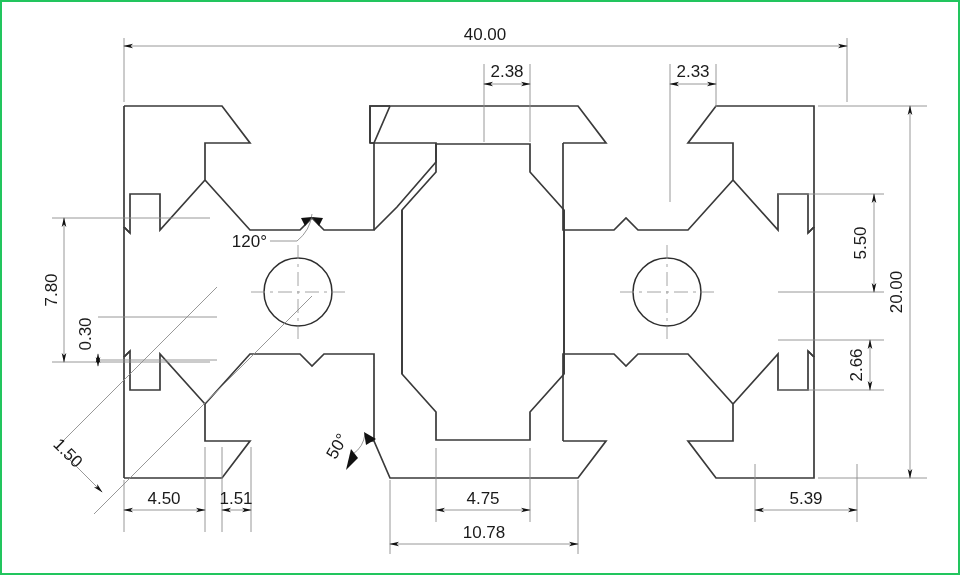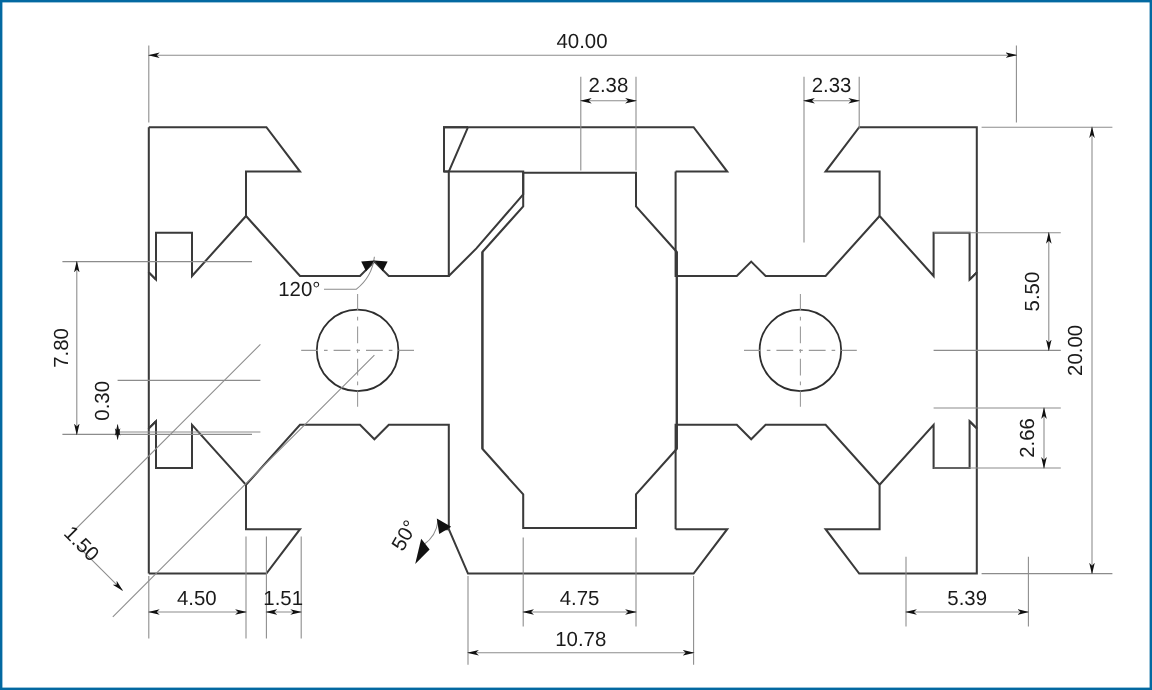--- a/index.html
+++ b/index.html
@@ -9,21 +9,21 @@
   }
   body {
     font-family: "Liberation Sans", sans-serif;
   }
   #drawing-frame {
     position: relative;
     width: 960px;
     height: 575px;
     background: #ffffff;
     box-sizing: border-box;
-    border: 2px solid #0369a1;
+    border: 2px solid #22c55e;
     overflow: hidden;
   }
   #cad-svg {
     display: block;
     width: 960px;
     height: 575px;
   }
   .dim-text {
     font-family: "Liberation Sans", sans-serif;
     font-size: 17px;

